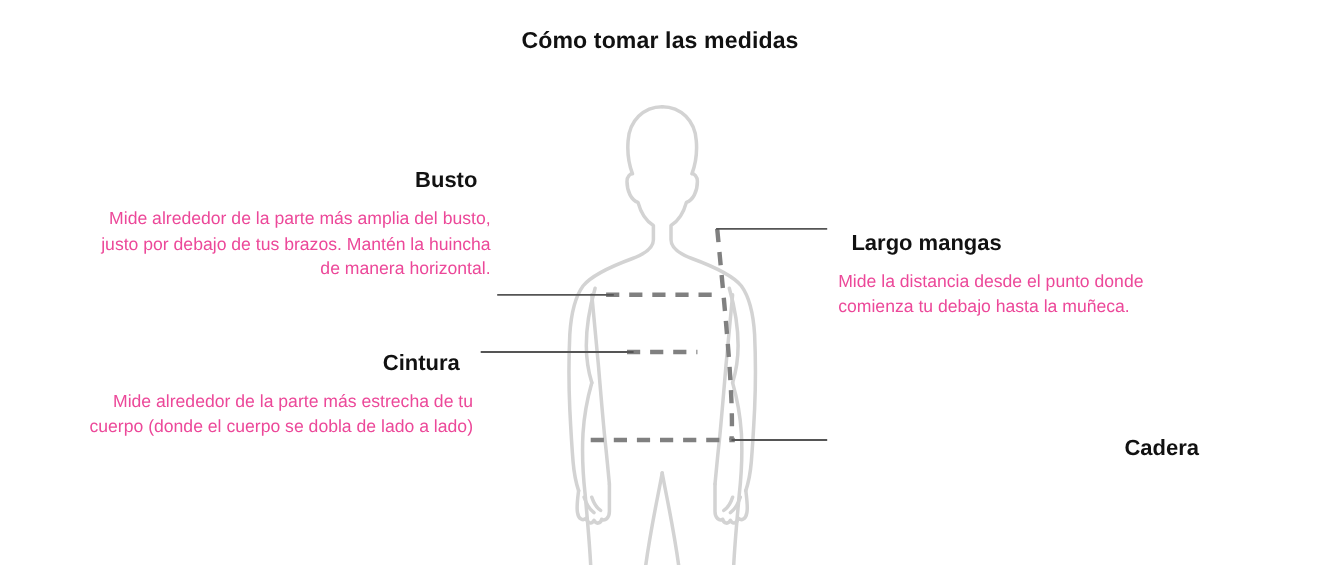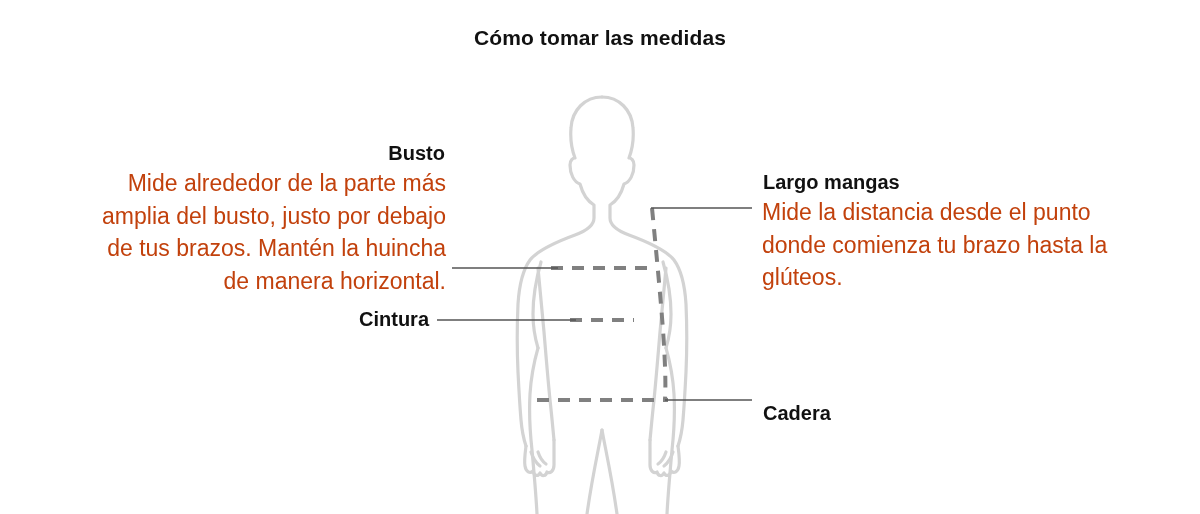--- a/index.html
+++ b/index.html
@@ -34,41 +34,41 @@
 
   
   .block {
     position: absolute;
   }
   .block .heading {
     font-size: 20px;
     font-weight: bold;
     color: #111111;
     line-height: 1.25;
-    margin: 1px;
+    margin: 12px;
   }
   .block .body {
-    font-size: 23px;
+    font-size: 16px;
     font-weight: normal;
-    color: #c2410c;
+    color: #ec4899;
     line-height: 1.42;
     margin: 0;
   }
 
   .block.left {
     text-align: right;
   }
   .block.right {
     text-align: left;
   }
 
   #block-busto   { left: 86px;  top: 140px; width: 360px; }
   #block-cintura { left: 70px;  top: 306px; width: 360px; }
-  #block-manga   { left: 762px; top: 169px; width: 350px; }
-  #block-cadera  { left: 762px; top: 400px; width: 340px; }
+  #block-manga   { left: 762px; top: 197px; width: 350px; }
+  #block-cadera  { left: 762px; top: 384px; width: 340px; text-align: right; }
 
   
   #figure-svg {
     position: absolute;
     left: 0;
     top: 0;
     width: 1200px;
     height: 514px;
   }
 </style>
@@ -184,24 +184,25 @@
     </g>
   </svg>
 
   <div class="block left" id="block-busto">
     <div class="heading">Busto</div>
     <div class="body">Mide alrededor de la parte más amplia del busto, justo por debajo de tus brazos. Mantén la huincha de manera horizontal.</div>
   </div>
 
   <div class="block left" id="block-cintura">
     <div class="heading">Cintura</div>
+    <div class="body">Mide alrededor de la parte más estrecha de tu cuerpo (donde el cuerpo se dobla de lado a lado)</div>
   </div>
 
   <div class="block right" id="block-manga">
     <div class="heading">Largo mangas</div>
-    <div class="body">Mide la distancia desde el punto donde comienza tu brazo hasta la glúteos.</div>
+    <div class="body">Mide la distancia desde el punto donde comienza tu debajo hasta la muñeca.</div>
   </div>
 
   <div class="block right" id="block-cadera">
     <div class="heading">Cadera</div>
   </div>
 
 </div>
 
 </body></html>

